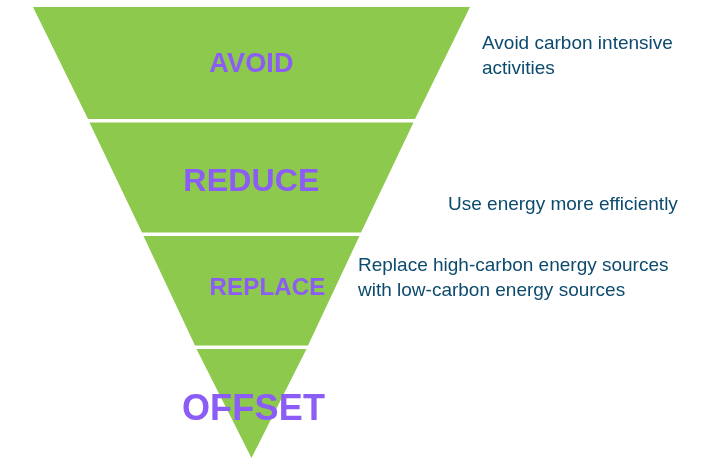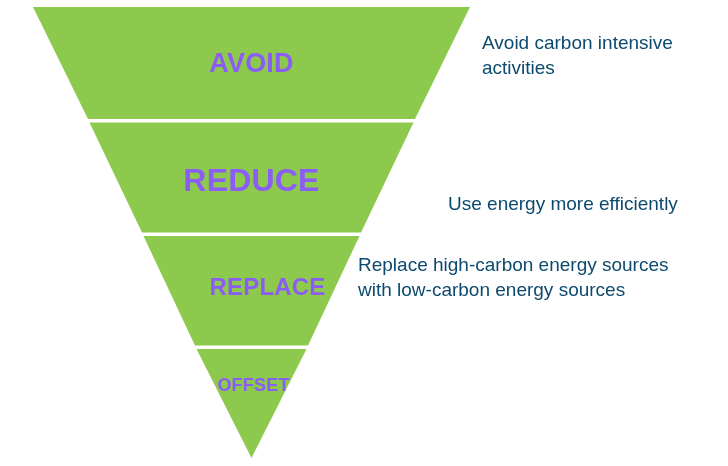--- a/index.html
+++ b/index.html
@@ -35,21 +35,21 @@
     font-weight: bold;
     color: #8b5cf6;
     white-space: nowrap;
     text-align: center;
     letter-spacing: 0.2px;
     line-height: 1;
   }
   #label-avoid   { left: 0px; width: 503px; top: 50px;  font-size: 27px; }
   #label-reduce  { left: 0px; width: 503px; top: 164px; font-size: 32px; }
   #label-replace { left: 16px; width: 503px; top: 275px; font-size: 24px; }
-  #label-offset  { left: 0px; width: 507px; top: 376px; font-size: 18px; }
+  #label-offset  { left: 0px; width: 507px; top: 390px; font-size: 36px; }
 
   
   .desc {
     position: absolute;
     font-family: "Liberation Sans", sans-serif;
     font-weight: normal;
     color: #0c4a6e;
     font-size: 19px;
     line-height: 1.32;
   }

